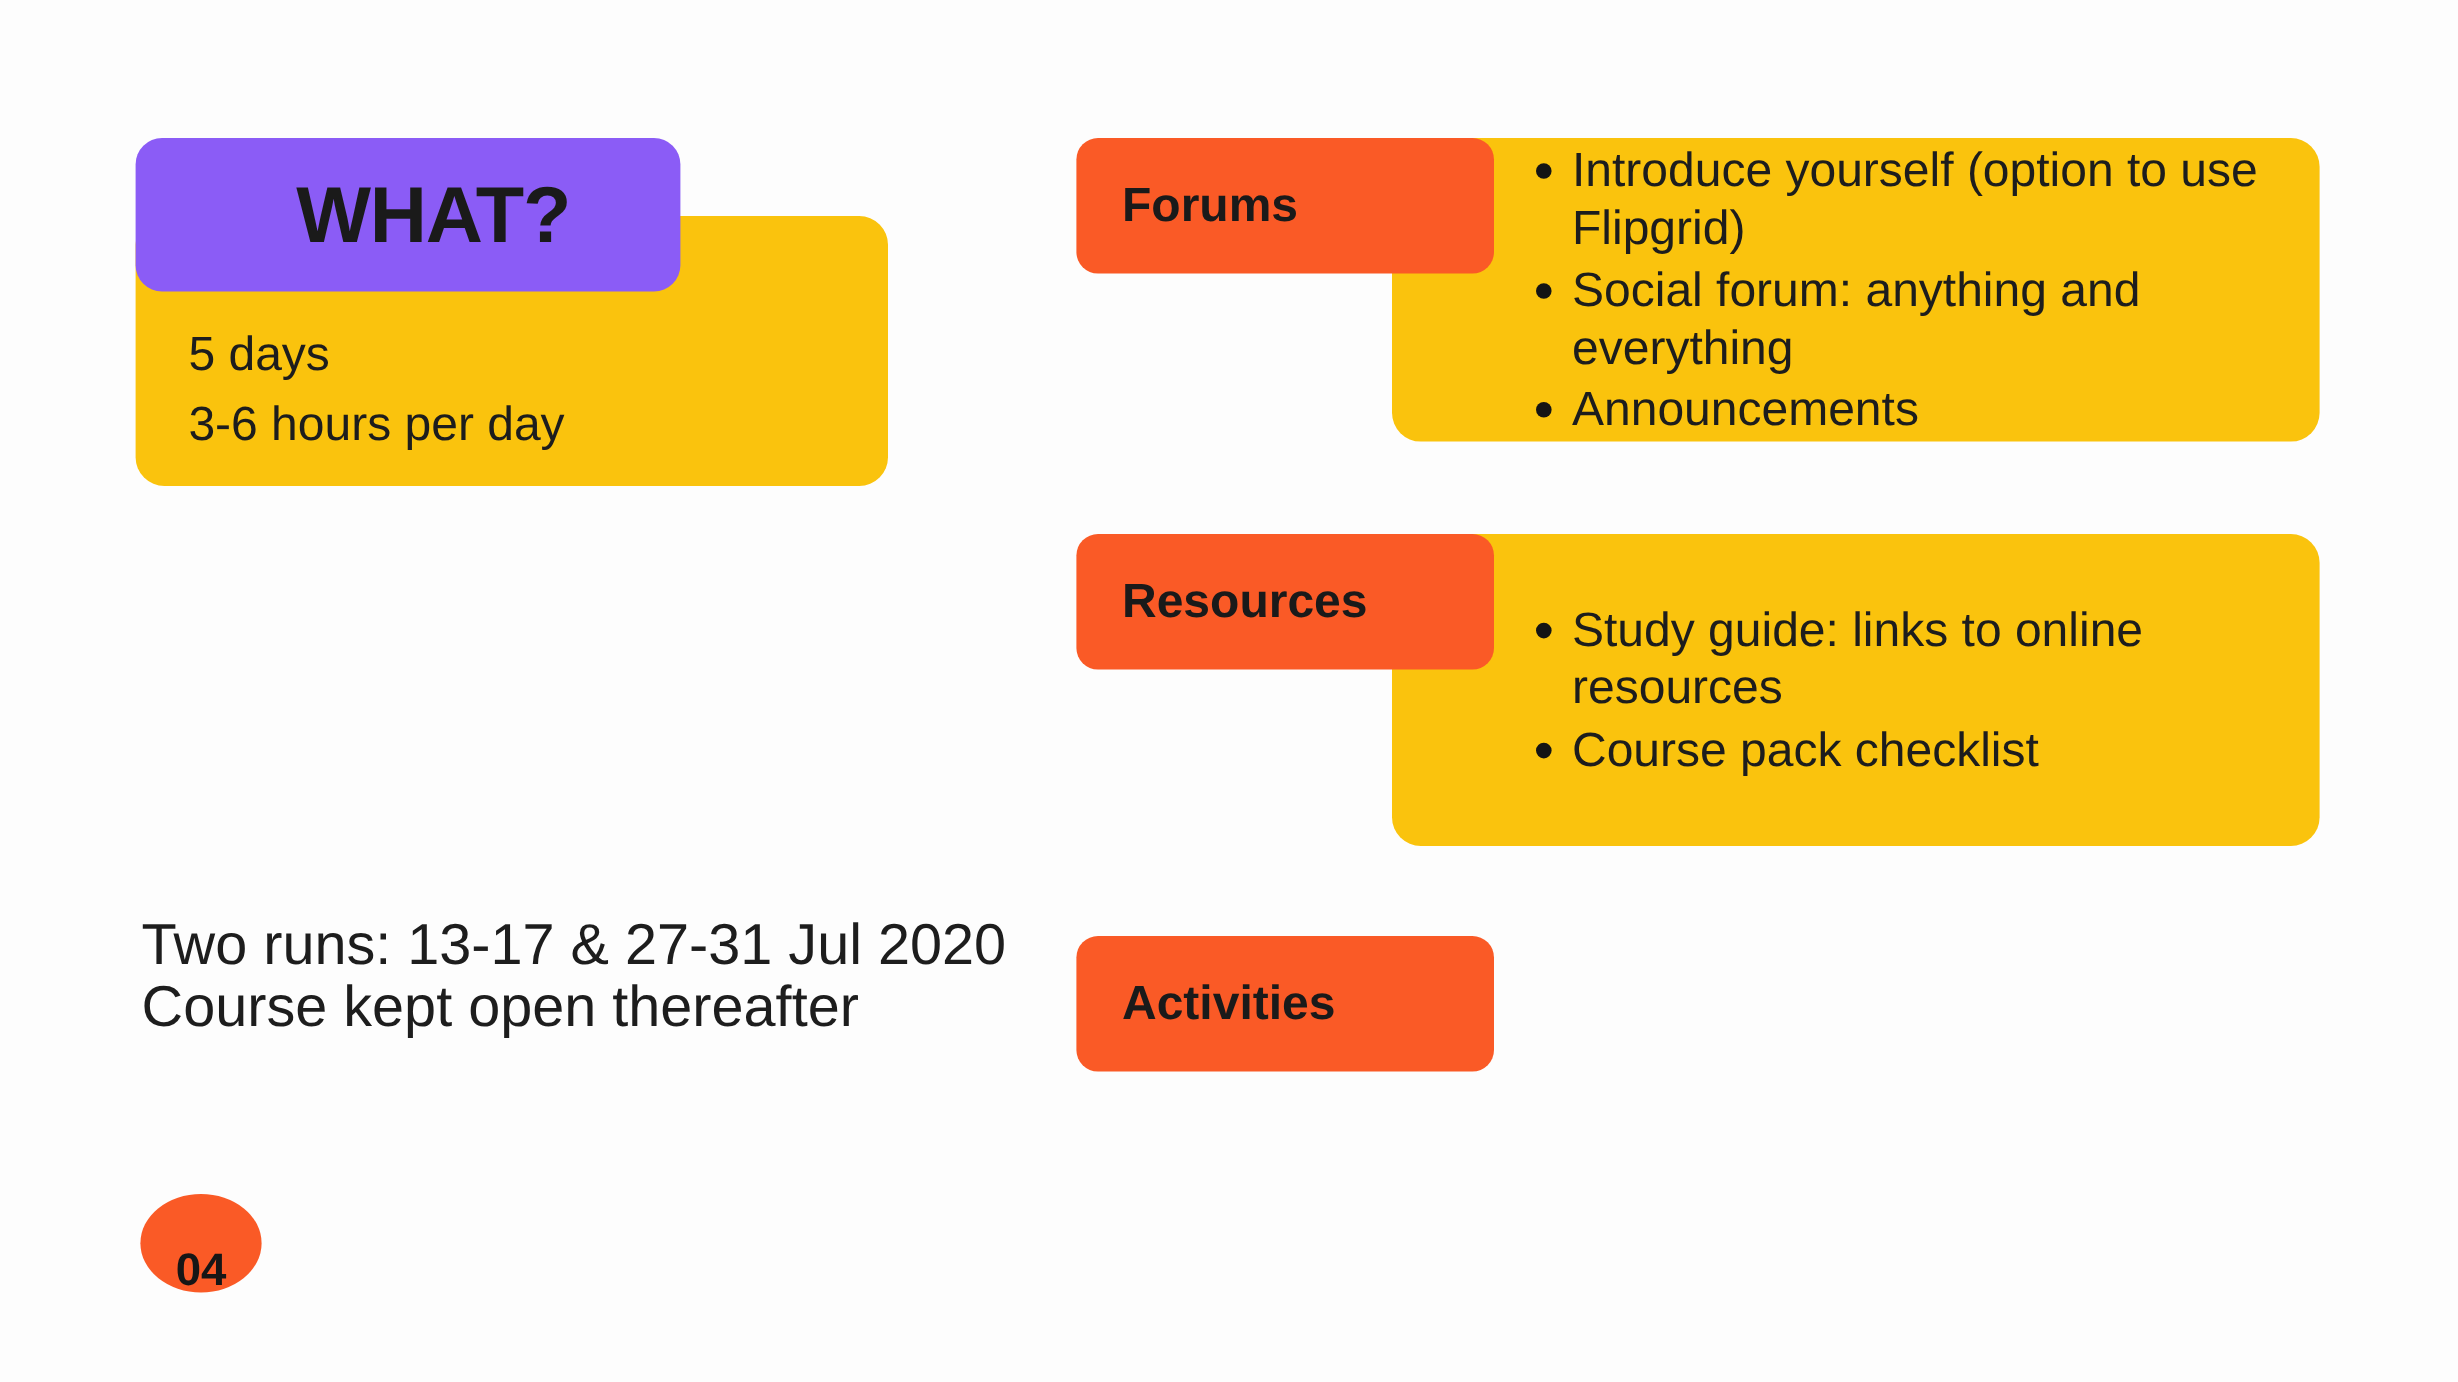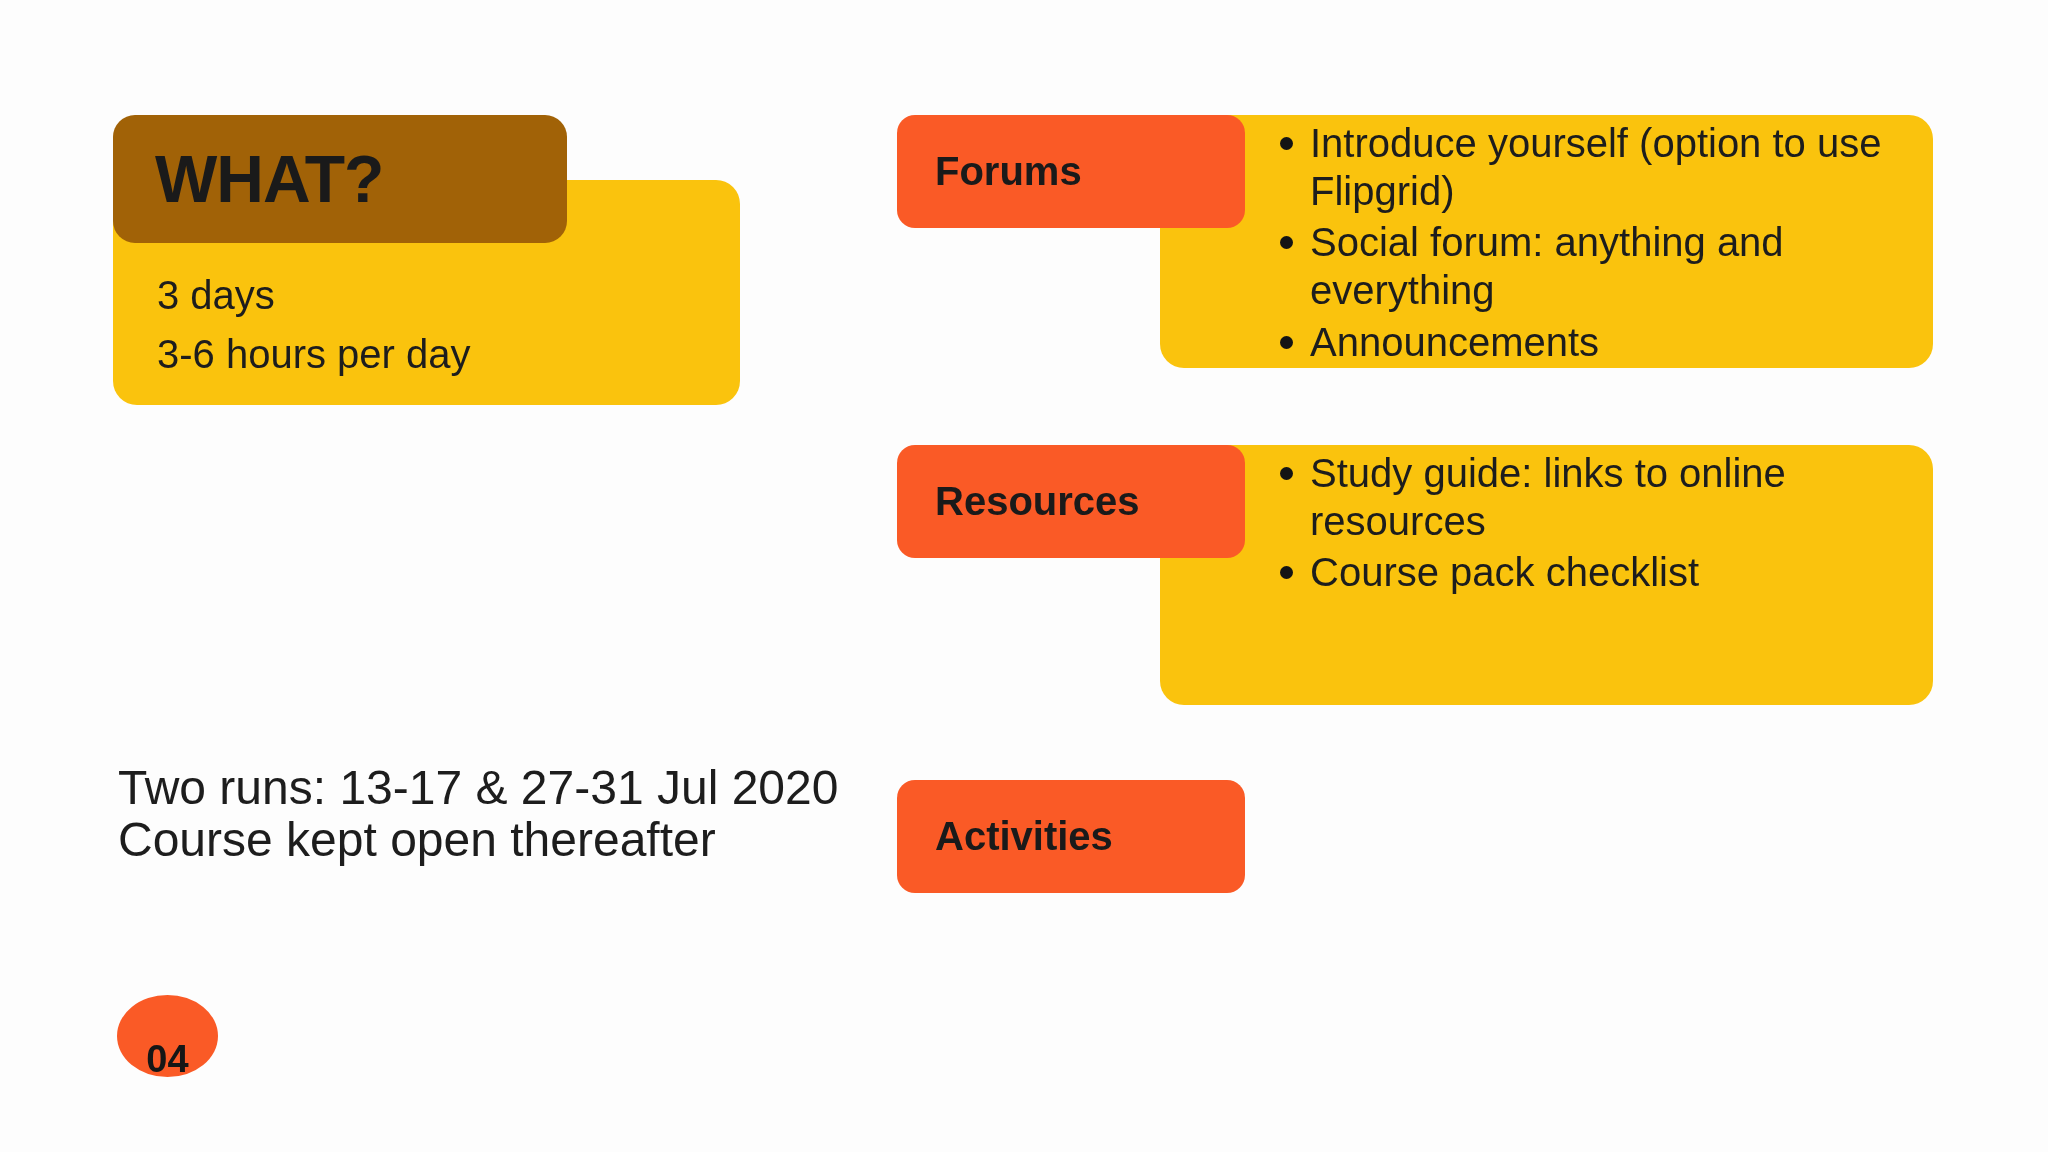--- a/index.html
+++ b/index.html
@@ -10,24 +10,25 @@
     color: #1D1D1D;
     position: relative;
     overflow: hidden;
   }
   .slide { position: absolute; inset: 0; }
 
   
   .what-title-box {
     position: absolute; left: 113px; top: 115px;
     width: 454px; height: 128px;
-    background: #a16207; border-radius: 22px;
+    background: #8b5cf6; border-radius: 22px;
     display: flex; align-items: center;
     padding-left: 42px;
     z-index: 2;
+    justify-content: center;
   }
   .what-title {
     font-size: 66px; font-weight: 700; letter-spacing: -1px; color: #1A1A1A;
   }
   .what-details-box {
     position: absolute; left: 113px; top: 180px;
     width: 627px; height: 225px;
     background: #FAC30D; border-radius: 24px;
     padding: 86px 0 0 44px;
     z-index: 1;
@@ -59,21 +60,21 @@
     background: #FA5A26; border-radius: 18px;
     display: flex; align-items: center;
     padding-left: 38px;
     z-index: 2;
   }
   .label-box span { font-size: 40px; font-weight: 700; color: #1A1A1A; }
   .content-box {
     position: absolute; left: 263px; top: 0;
     width: 773px;
     background: #FAC30D; border-radius: 24px;
-    display: flex; flex-direction: column; justify-content: flex-start;
+    display: flex; flex-direction: column; justify-content: center;
     z-index: 1;
   }
   .content-box ul { list-style: none; }
   .content-box li {
     position: relative;
     padding-left: 150px;
     width: 745px;
     font-size: 40px; line-height: 48px;
     margin: 3.5px 0;
     color: #1D1D1D;
@@ -87,21 +88,21 @@
 </style>
 </head>
 <body>
 
 <div class="slide">
 
   <div class="what-title-box">
     <span class="what-title">WHAT?</span>
   </div>
   <div class="what-details-box">
-    <div class="line">3 days</div>
+    <div class="line">5 days</div>
     <div class="line">3-6 hours per day</div>
   </div>
 
   <div class="schedule-note">
     <div>Two runs: 13-17 &amp; 27-31 Jul 2020</div>
     <div>Course kept open thereafter</div>
   </div>
 
   <div class="page-badge">
     <span>04</span>

